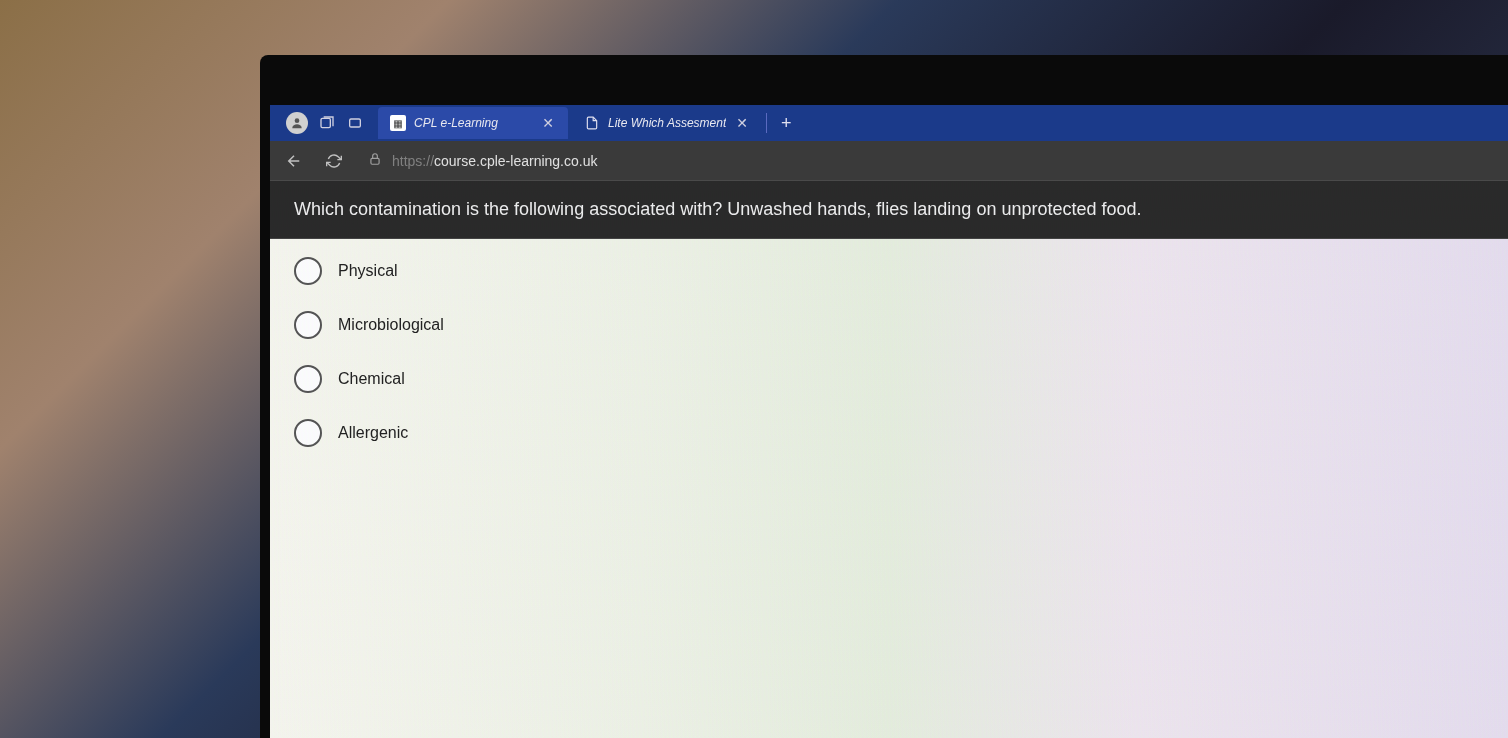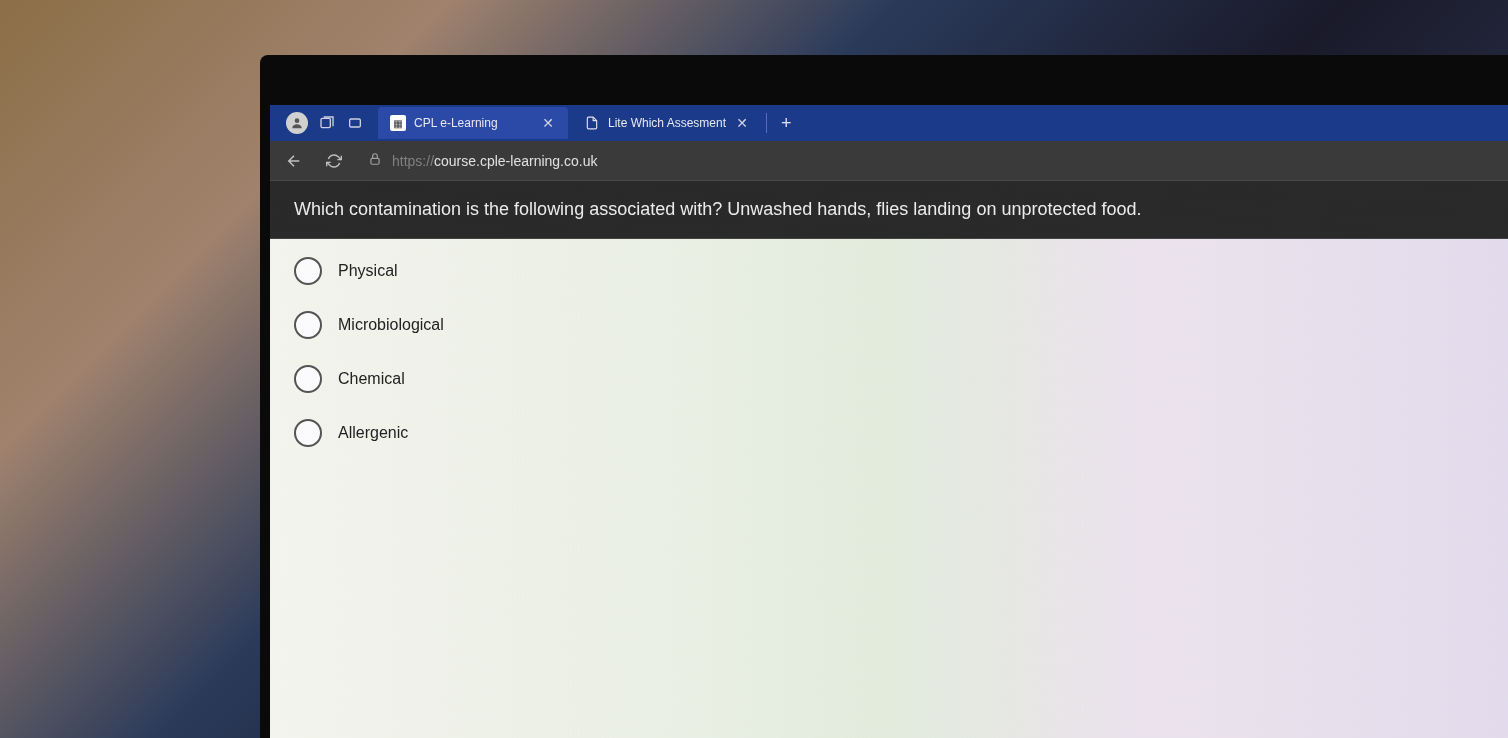--- a/index.html
+++ b/index.html
@@ -104,20 +104,21 @@
     }
     .tab .favicon.page {
       background: transparent;
       color: #e8e8f0;
       font-size: 14px;
     }
     .tab .tab-title {
       flex: 1;
       white-space: nowrap;
       overflow: hidden;
+      font-style: italic;
     }
     .tab .close {
       color: #d0d0e0;
       font-size: 14px;
       padding: 0 2px;
     }
     .tab-divider {
       width: 1px;
       height: 20px;
       background: #5a6ac0;

